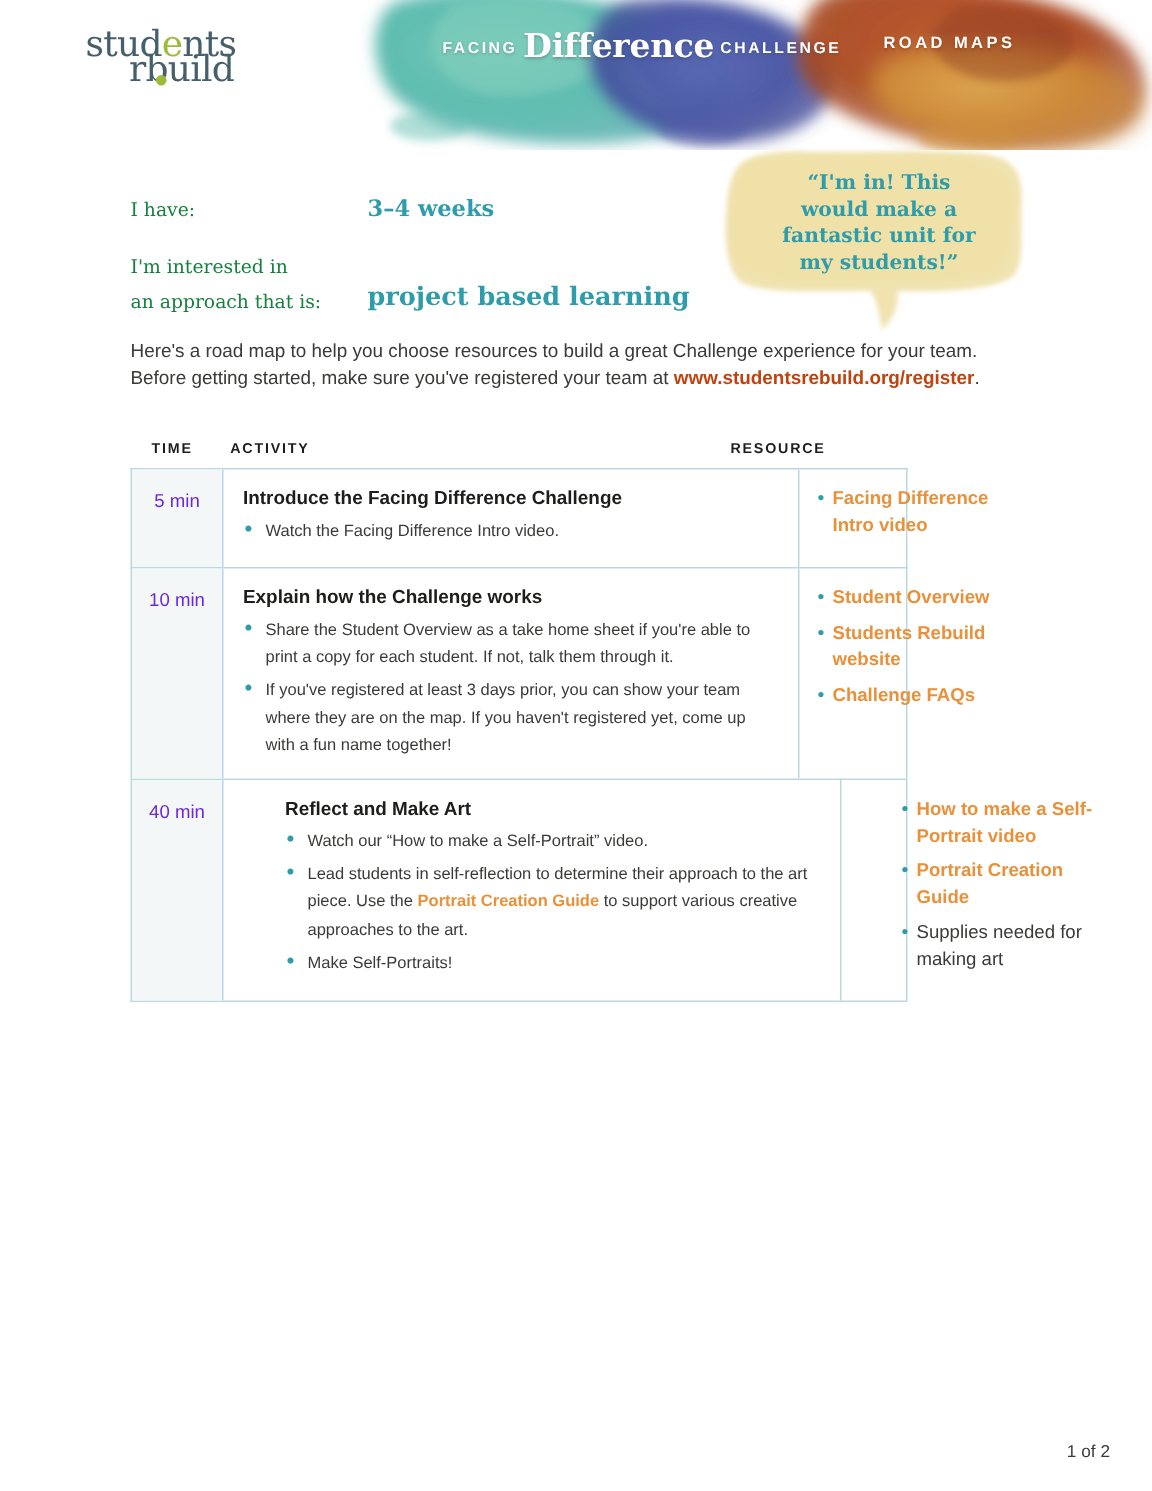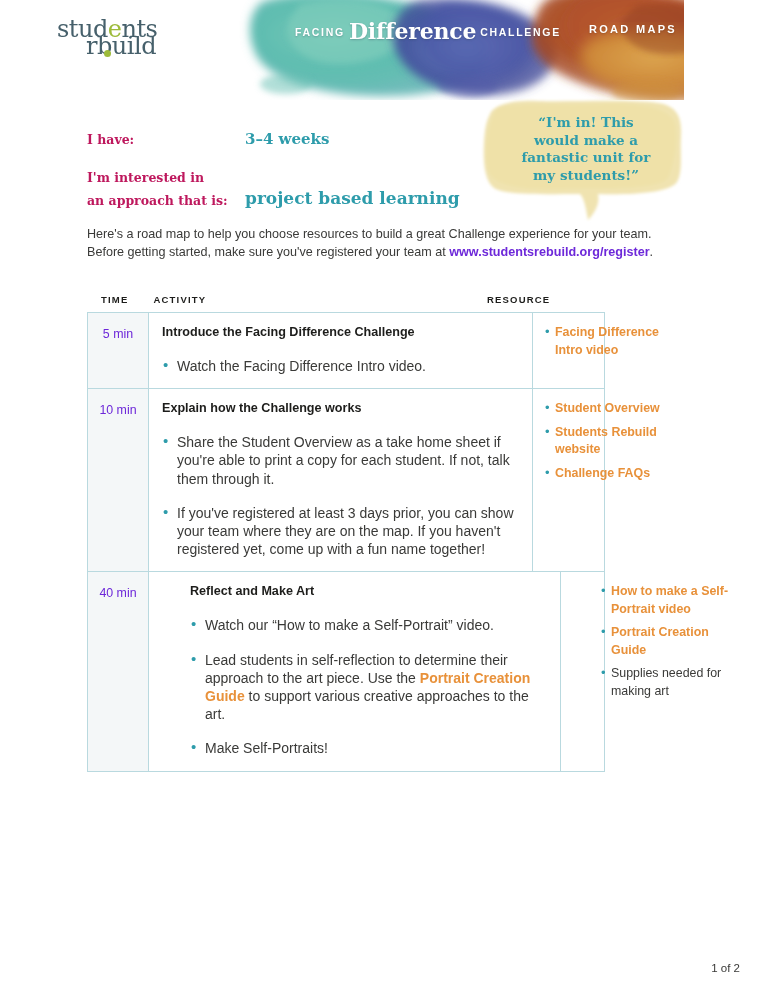--- a/index.html
+++ b/index.html
@@ -6,21 +6,21 @@
   html, body {
     width: 768px; height: 994px;
     background: #ffffff;
     font-family: "Liberation Sans", sans-serif;
     overflow: hidden;
   }
   .page { position: relative; width: 768px; height: 994px; background: #fff; }
 
   
   .banner {
-    position: absolute; left: 0; top: 0; width: 684px; height: 100px;
+    position: absolute; left: 0; top: 0; width: 768px; height: 100px;
     overflow: hidden;
   }
   .banner svg { position: absolute; left: 0; top: 0; }
   .banner-title {
     position: absolute; left: 295px; top: 18px;
     color: #ffffff; white-space: nowrap;
     z-index: 5;
     text-shadow: 0 1px 2px rgba(40,60,80,.30);
   }
   .bt-small {
@@ -57,22 +57,22 @@
   .logo-dot {
     position: absolute; left: 47px; top: 33px;
     width: 7px; height: 7px; border-radius: 50%;
     background: #9dbb3a;
   }
 
   
   .form-block { position: absolute; left: 87px; top: 128px; width: 430px; }
   .form-row { position: relative; margin-bottom: 2px; }
   .form-label {
-    font-family: "DejaVu Serif", serif; font-weight: bold;
-    font-size: 12.5px; color: #be185d; line-height: 23px;
+    font-family: "DejaVu Serif", serif; font-weight: normal;
+    font-size: 12.5px; color: #15803d; line-height: 23px;
   }
   .form-value {
     font-family: "DejaVu Serif", serif; font-weight: bold;
     color: #2e9cab;
   }
   .fv-weeks { position: absolute; left: 158px; top: 0; font-size: 15px; line-height: 23px; }
   .fv-approach { position: absolute; left: 158px; top: 21px; font-size: 17px; line-height: 23px; }
 
   
   .bubble-wrap { position: absolute; left: 480px; top: 98px; width: 210px; height: 125px; }
@@ -82,21 +82,21 @@
     font-family: "DejaVu Serif", serif; font-weight: bold;
     font-size: 13.5px; line-height: 17.5px; color: #2e9cab;
     z-index: 3;
   }
 
   
   .intro {
     position: absolute; left: 87px; top: 226px; width: 580px;
     font-size: 12.6px; line-height: 17.5px; color: #3a3a38;
   }
-  .intro a { color: #6d28d9; font-weight: bold; text-decoration: none; }
+  .intro a { color: #c2410c; font-weight: bold; text-decoration: none; }
 
   
   .tbl { position: absolute; left: 87px; top: 294px; width: 518px; }
   .thead { display: flex; padding-bottom: 7px; }
   .th {
     font-size: 9.5px; font-weight: bold; letter-spacing: 1.2px;
     color: #1d1d1b; text-transform: uppercase;
   }
   .th-time { width: 61px; padding-left: 14px; }
   .th-act  { width: 384px; padding-left: 12px; }
@@ -127,22 +127,22 @@
     padding: 11px 8px 13px 12px;
   }
 
   .act-title {
     font-size: 12.6px; font-weight: bold; color: #1d1d1b;
     line-height: 17px; margin-bottom: 2px;
   }
   .act-list { list-style: none; }
   .act-list li {
     position: relative; padding-left: 15px;
-    font-size: 14px; line-height: 18.2px; color: #3a3a38;
-    margin-top: 16px;
+    font-size: 11px; line-height: 18.2px; color: #3a3a38;
+    margin-top: 4px;
   }
   .act-list li::before {
     content: "•"; position: absolute; left: 1px; top: -1px;
     color: #2e9cab; font-size: 15px; line-height: 18.2px;
   }
   .act-list a { color: #e8913a; font-weight: bold; text-decoration: none; }
 
   .res-list { list-style: none; }
   .res-list li {
     position: relative; padding-left: 10px;

